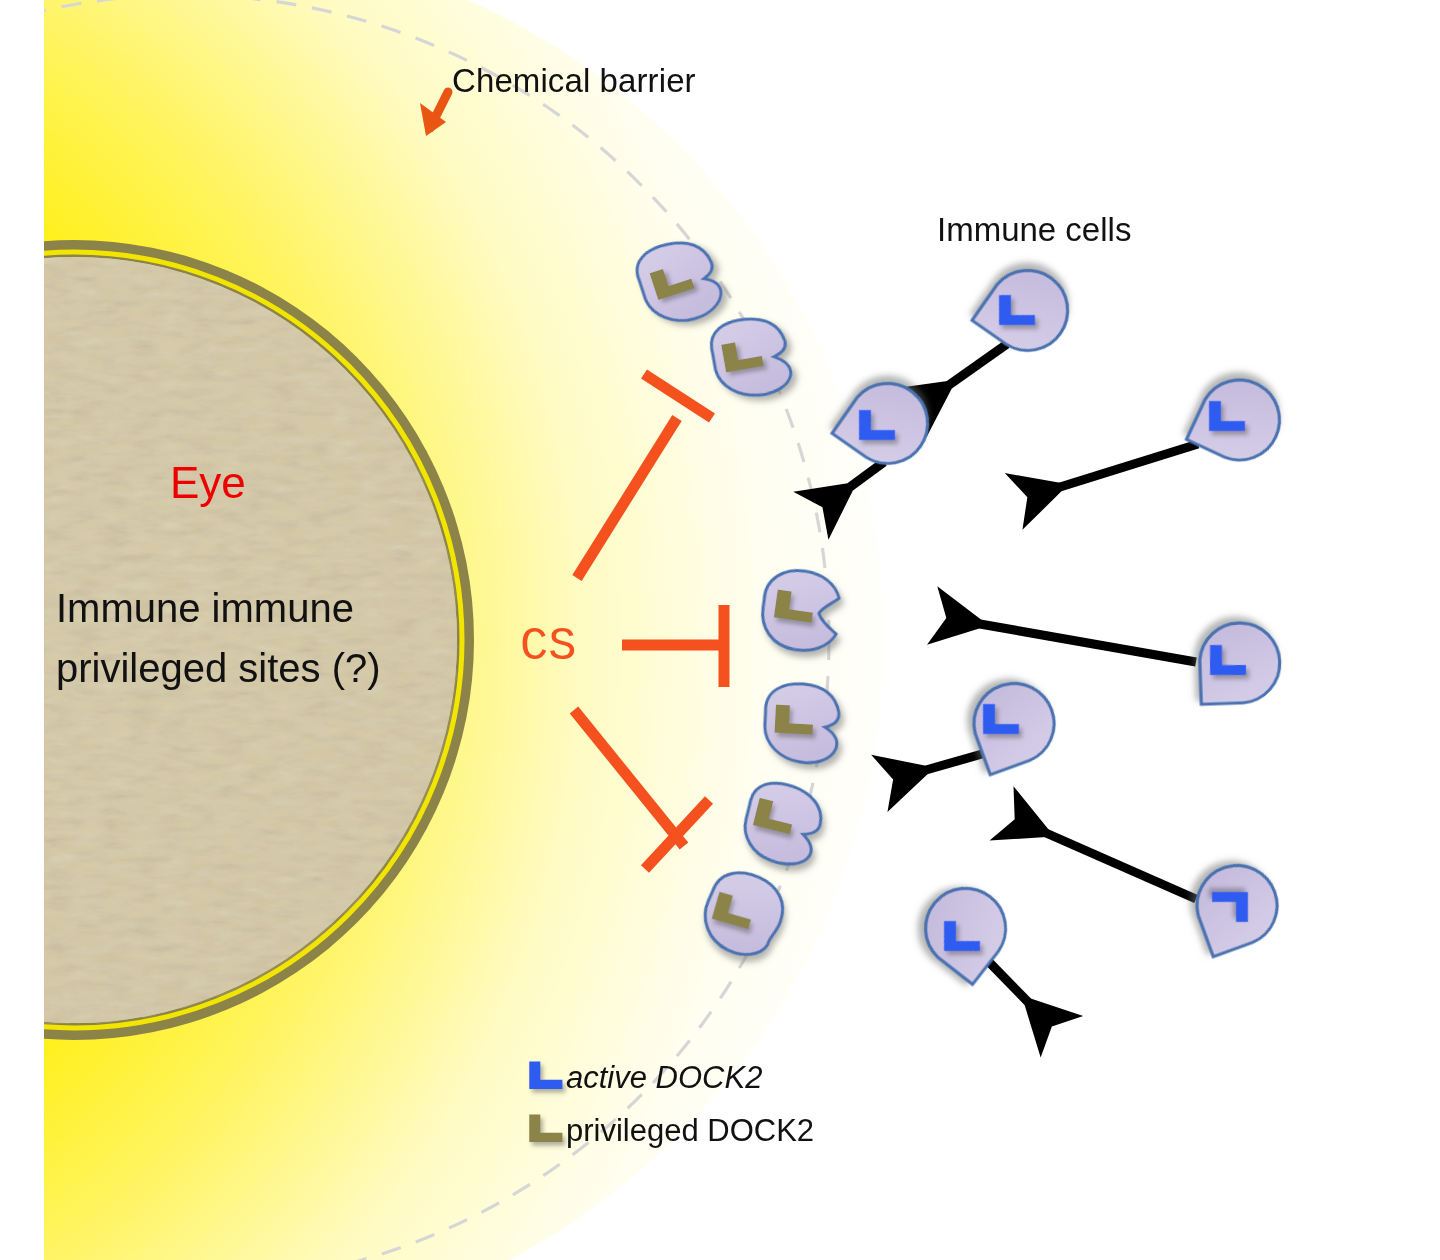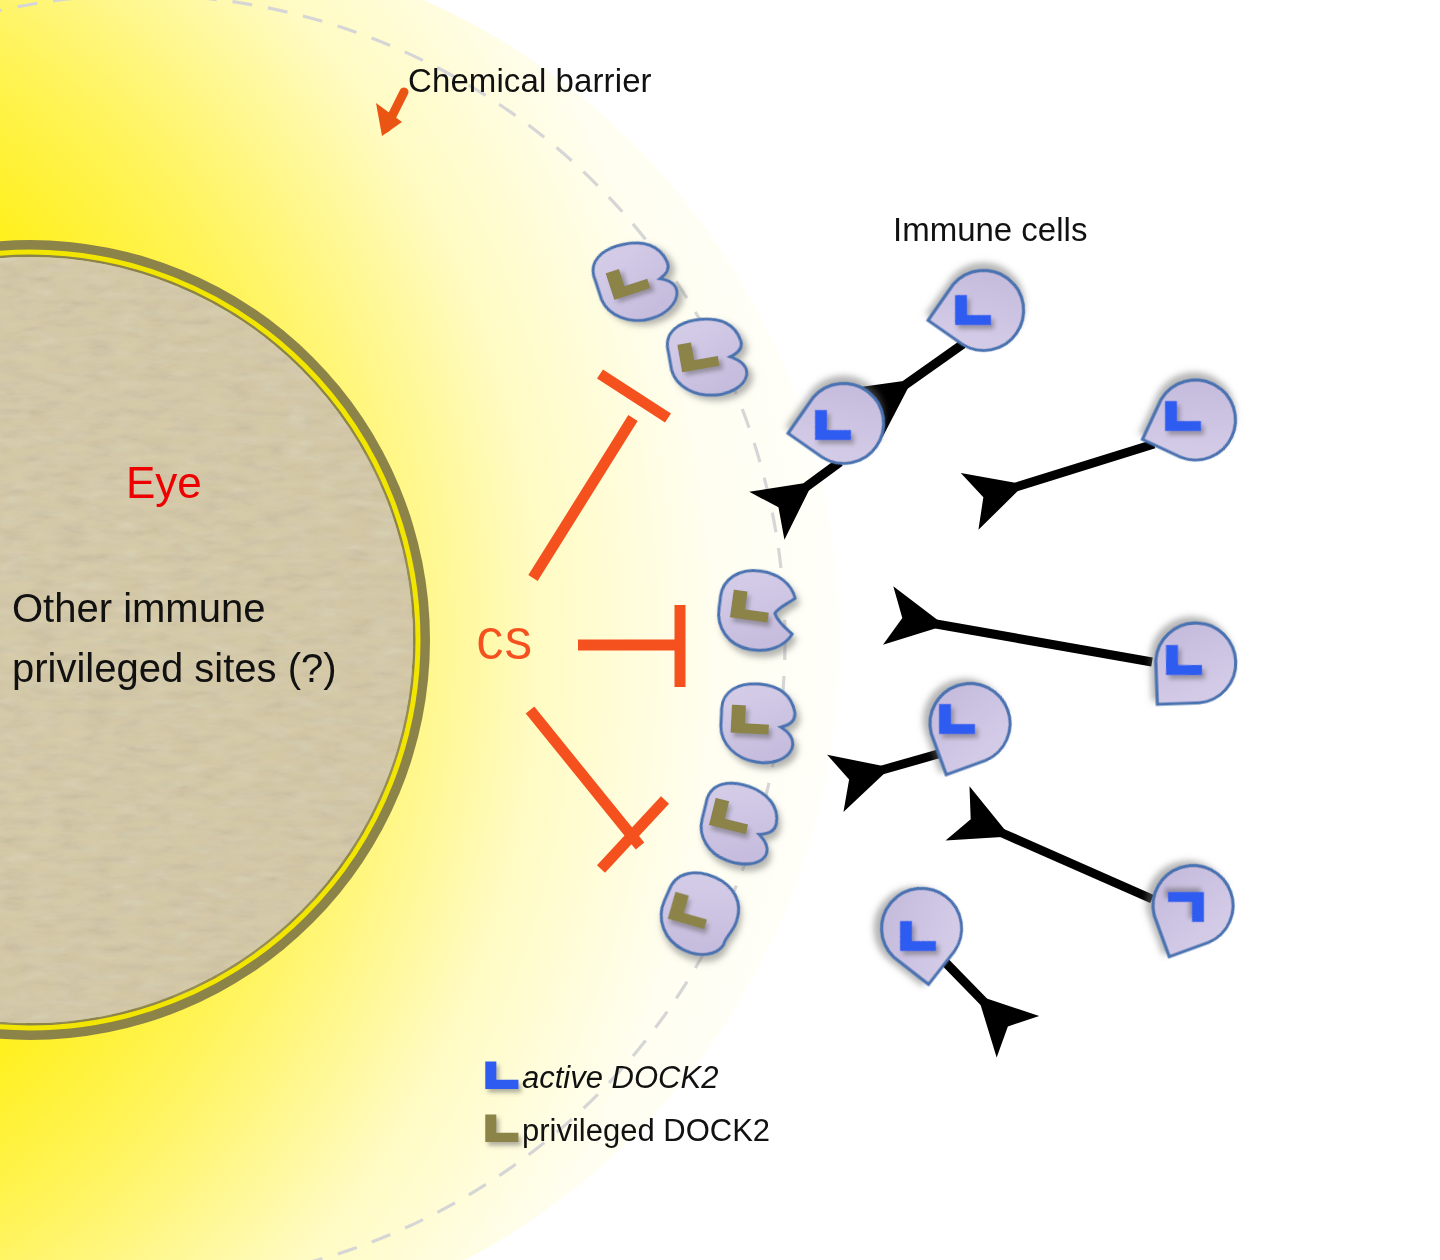--- a/index.html
+++ b/index.html
@@ -1,20 +1,20 @@
 <!DOCTYPE html>
 <html><head>
 <meta charset="utf-8">
 <style>
   html,body{margin:0;padding:0;background:#ffffff;}
   body{
     width:1440px;height:1260px;overflow:hidden;position:relative;
     font-family:"Liberation Sans", sans-serif;
   }
-  #stage{position:relative;width:1220px;height:1260px;background:#fff;}
+  #stage{position:relative;width:1220px;height:1260px;background:#fff;margin-left:44px;}
   #stage svg.layer{position:absolute;left:0;top:0;width:1440px;height:1260px;}
 
   .lbl{position:absolute;white-space:pre;color:#111;}
   #lbl-chemical-barrier{left:408px;top:62px;font-size:33px;letter-spacing:.1px;}
   #lbl-immune-cells{left:893px;top:211px;font-size:33px;}
   #lbl-eye{left:126px;top:458px;font-size:44px;color:#ee0000;}
   #lbl-other-1{left:12px;top:586px;font-size:40px;}
   #lbl-other-2{left:12px;top:646px;font-size:40px;}
   #lbl-cs{left:476px;top:620px;font-size:47px;color:#f4511e;font-family:Liberation Mono, monospace;}
   #lbl-leg-active{left:522px;top:1060px;font-size:31px;font-style:italic;}
@@ -218,21 +218,21 @@
       </g>
     </g>
   </svg>
 
   <div class="lbl" id="lbl-chemical-barrier">Chemical barrier</div>
 
   <div class="lbl" id="lbl-immune-cells">Immune cells</div>
 
   <div class="lbl" id="lbl-eye">Eye</div>
 
-  <div class="lbl" id="lbl-other-1">Other immune</div>
+  <div class="lbl" id="lbl-other-1">Immune immune</div>
   <div class="lbl" id="lbl-other-2">privileged sites (?)</div>
 
   <div class="lbl" id="lbl-cs">CS</div>
 
   <div class="lbl" id="lbl-leg-active">active DOCK2</div>
   <div class="lbl" id="lbl-leg-inactive">privileged DOCK2</div>
 
 </div>
 
 </body></html>

